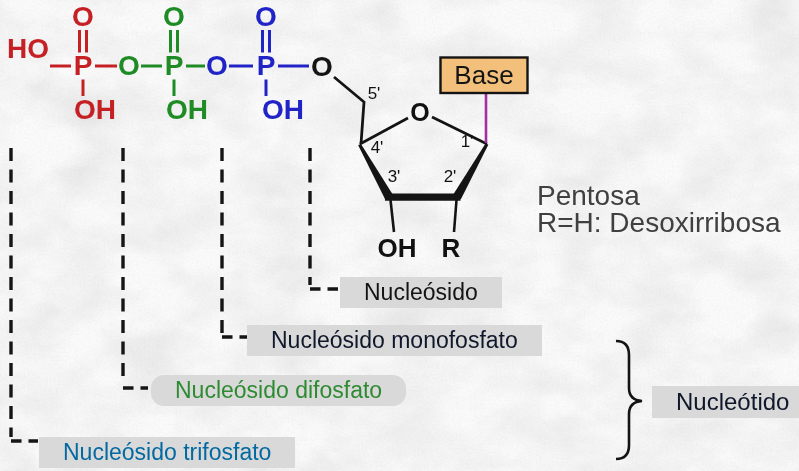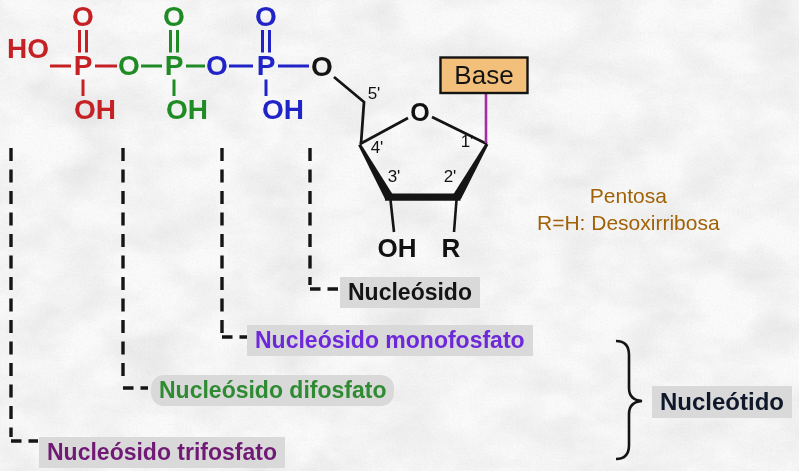--- a/index.html
+++ b/index.html
@@ -10,27 +10,27 @@
   .txt{position:absolute;transform:translate(-50%,-50%);white-space:nowrap;z-index:2;line-height:1;}
   .atom{font-size:28px;font-weight:bold;}
   .ring-atom{font-size:25px;font-weight:bold;color:#111;}
   .sub-atom{font-size:26px;font-weight:bold;color:#111;}
   .prime{font-size:17px;color:#111;font-weight:400;}
   .red{color:#c52125;}
   .green{color:#1f8b24;}
   .blue{color:#2023c6;}
   .black{color:#141414;}
   .base-label{font-size:26px;color:#141414;font-weight:400;}
-  .sidenote{position:absolute;left:537px;top:182px;z-index:2;font-size:21px;color:#a16207;line-height:27px;text-align:center;}
-  .bracket-label{position:absolute;z-index:2;font-size:23px;font-weight:bold;line-height:1;
-                 background:#d9d9d9;padding:4px 8px;white-space:nowrap;}
+  .sidenote{position:absolute;left:537px;top:182px;z-index:2;font-size:28px;color:#404040;line-height:27px;}
+  .bracket-label{position:absolute;z-index:2;font-size:23px;font-weight:normal;line-height:1;
+                 background:#d9d9d9;padding:4px 24px;white-space:nowrap;}
   .lbl-nucleoside{left:340px;top:277px;color:#141414;}
-  .lbl-mono{left:247px;top:325px;color:#6d28d9;}
+  .lbl-mono{left:247px;top:325px;color:#0f172a;}
   .lbl-di{left:151px;top:375px;color:#2e8b32;border-radius:13px;}
-  .lbl-tri{left:39px;top:437px;color:#701a75;}
+  .lbl-tri{left:39px;top:437px;color:#0369a1;}
   .lbl-nucleotide{left:652px;top:386px;color:#0f172a;font-size:24px;}
 </style>
 </head>
 <body>
 
 <div id="canvas">
 
   <svg id="texture" width="799" height="471">
     <defs>
       <filter id="creases" x="0" y="0" width="100%" height="100%">

